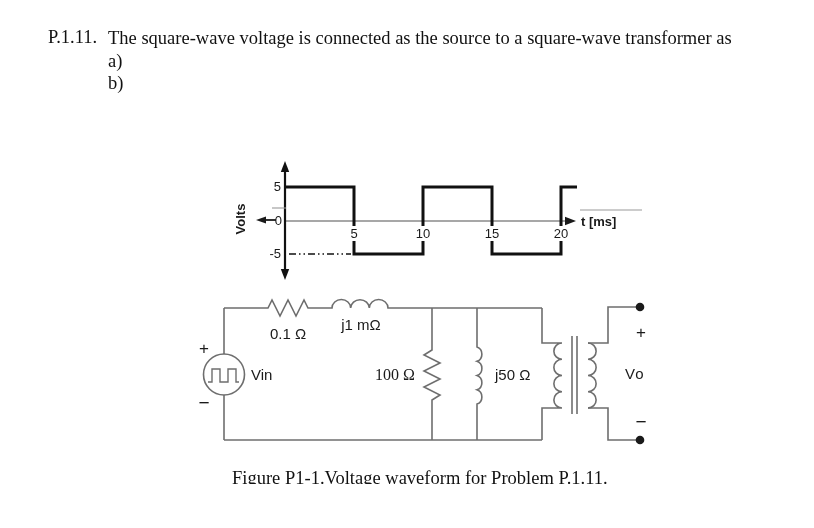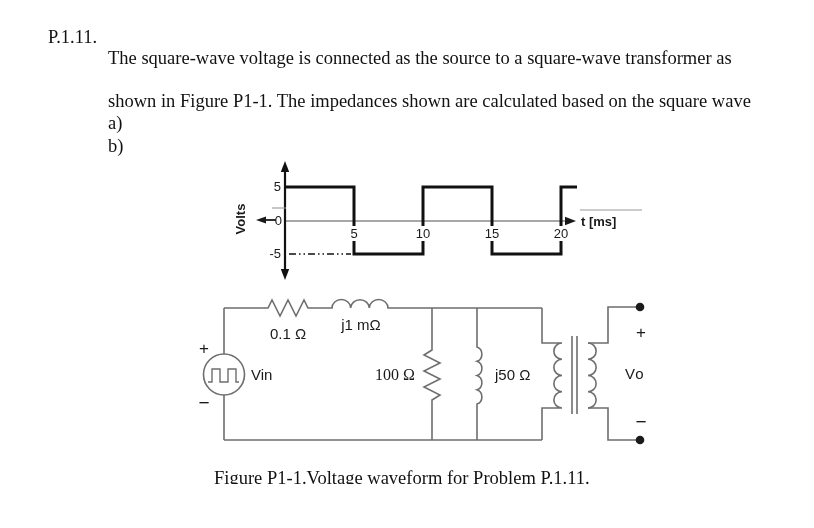--- a/index.html
+++ b/index.html
@@ -7,45 +7,44 @@
     position:relative;width:814px;height:484px;background:#ffffff;overflow:hidden;
     font-family:"Liberation Serif", serif;color:#111;
   }
   
   .prob-label{
     position:absolute;left:48px;top:27px;font-size:18.5px;white-space:nowrap;
   }
   .prob-body{
     position:absolute;left:108px;top:27px;line-height:22.5px;font-size:18.5px;
   }
-  .prob-line{white-space:nowrap;margin-top:20px;}
+  .prob-line{white-space:nowrap;}
   .prob-item{white-space:nowrap;display:flex;}
   .prob-item .marker{width:30px;flex:0 0 30px;}
   
   .caption{
-    position:absolute;left:214px;top:468px;font-size:18.5px;white-space:nowrap;
+    position:absolute;left:232px;top:468px;font-size:18.5px;white-space:nowrap;
   }
   svg.fig{position:absolute;left:0;top:0;}
   svg text{font-family:"Liberation Sans","DejaVu Sans",sans-serif;fill:#1a1a1a;}
   .axis-num{font-size:13px;}
   .axis-lab{font-size:13px;font-weight:bold;}
   .circ-lab{font-size:15px;}
   .circ-lab-serif{font-family:"Liberation Serif",serif;font-size:16px;}
   .sign{font-size:17px;}
   .sign-big{font-size:19px;}
 </style>
 </head>
 <body>
 
 <div class="page">
 
   <div class="prob-label">P.1.11.</div>
   <div class="prob-body">
     <div class="prob-line">The square-wave voltage is connected as the source to a square-wave transformer as</div>
-    <div class="prob-line">shown in Figure P1-1. The impedances shown are calculated based on the square wave</div>
     <div class="prob-item">
       <span class="marker">a)</span>
     </div>
     <div class="prob-item">
       <span class="marker">b)</span>
     </div>
   </div>
 
   <svg class="fig" width="814" height="528" viewBox="0 0 814 528">
 

